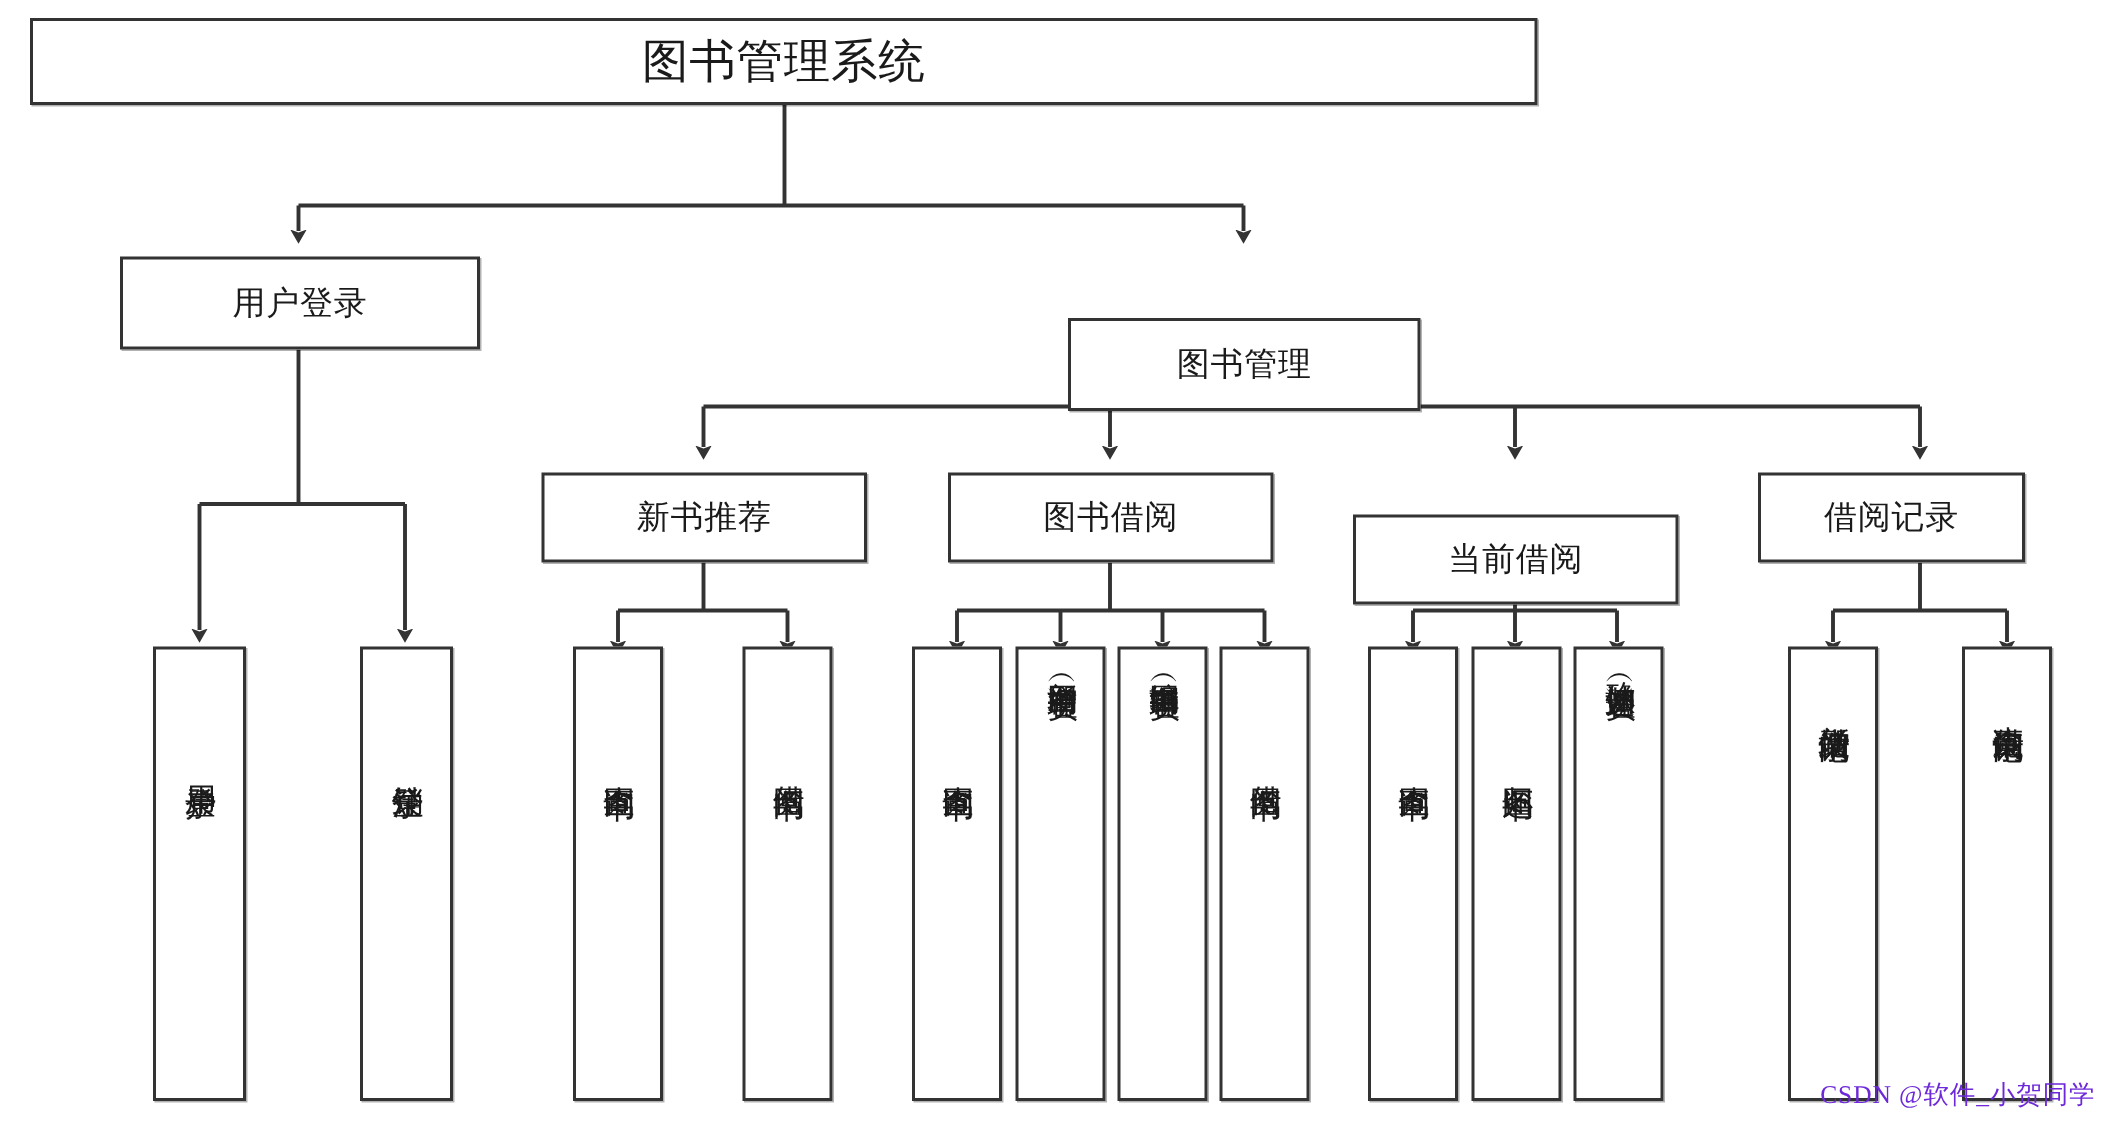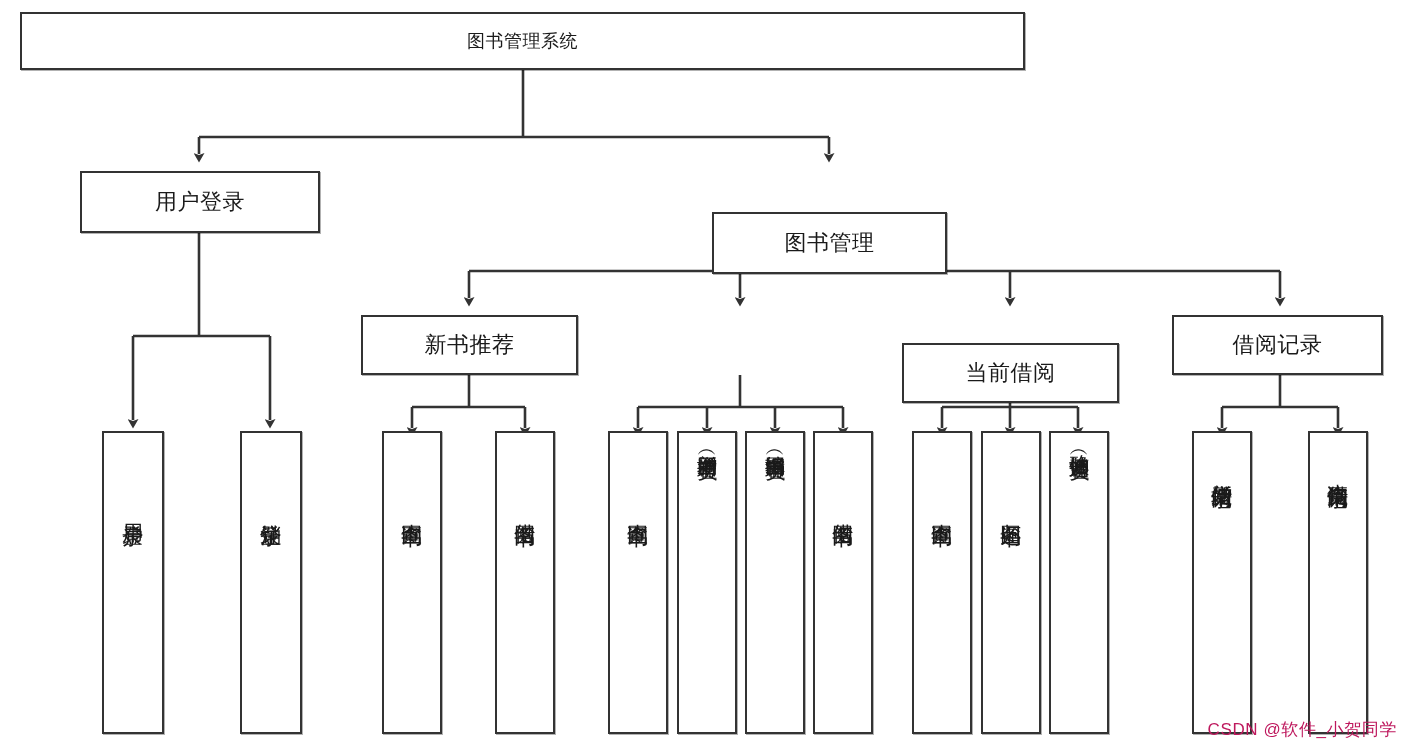--- a/index.html
+++ b/index.html
@@ -39,21 +39,21 @@
   .node .label {
     display: block;
     line-height: 1.12;
     letter-spacing: 0.5px;
     white-space: nowrap;
   }
   .node.h .label {
     font-size: 22px;
   }
   .node.root .label {
-    font-size: 18px;
+    font-size: 31px;
   }
   .node.v {
     align-items: flex-start;
     justify-content: center;
     padding-top: 10px;
   }
   .node.v .label {
     writing-mode: vertical-rl;
     text-orientation: upright;
     font-size: 21px;
@@ -63,25 +63,25 @@
   }
   .node.v.tall .label {
     font-size: 20px;
     line-height: 1.18;
   }
   #watermark {
     position: absolute;
     right: 8px;
     bottom: 6px;
     font-size: 17px;
-    color: #be185d;
+    color: #6d28d9;
     letter-spacing: 0.6px;
     z-index: 5;
     white-space: nowrap;
-    font-family: Liberation Sans, sans-serif;
+    font-family: Liberation Serif, serif;
   }
 </style>
 </head>
 <body>
 
 <div id="canvas">
 
   <svg id="edges" viewBox="0 0 1405 747" xmlns="http://www.w3.org/2000/svg">
     <defs>
       <marker id="arrow" markerWidth="10" markerHeight="11" refX="1" refY="5.5" orient="auto" markerUnits="userSpaceOnUse">
@@ -139,24 +139,27 @@
   <div class="node h" style="left:80px; top:171px; width:240px; height:62px;">
     <span class="label">用户登录</span>
   </div>
   <div class="node h" style="left:712px; top:171px; width:235px; height:62px;margin-top:41px;">
     <span class="label">图书管理</span>
   </div>
 
   <div class="node h" style="left:361px; top:315px; width:217px; height:60px;justify-content:center;">
     <span class="label">新书推荐</span>
   </div>
+  <div class="node h" style="left:632px; top:315px; width:217px; height:60px;">
+    <span class="label">图书借阅</span>
+  </div>
   <div class="node h" style="left:902px; top:315px; width:217px; height:60px;margin-top:28px;">
     <span class="label">当前借阅</span>
   </div>
-  <div class="node h" style="left:1172px; top:315px; width:211px; height:60px;">
+  <div class="node h" style="left:1172px; top:315px; width:178px; height:60px;">
     <span class="label">借阅记录</span>
   </div>
 
   <div class="node v" style="left:102px; top:431px; width:62px; height:303px; padding-top:74px;">
     <span class="label">用户登录</span>
   </div>
   <div class="node v" style="left:240px; top:431px; width:62px; height:303px; padding-top:74px;">
     <span class="label">注销登录</span>
   </div>
 

